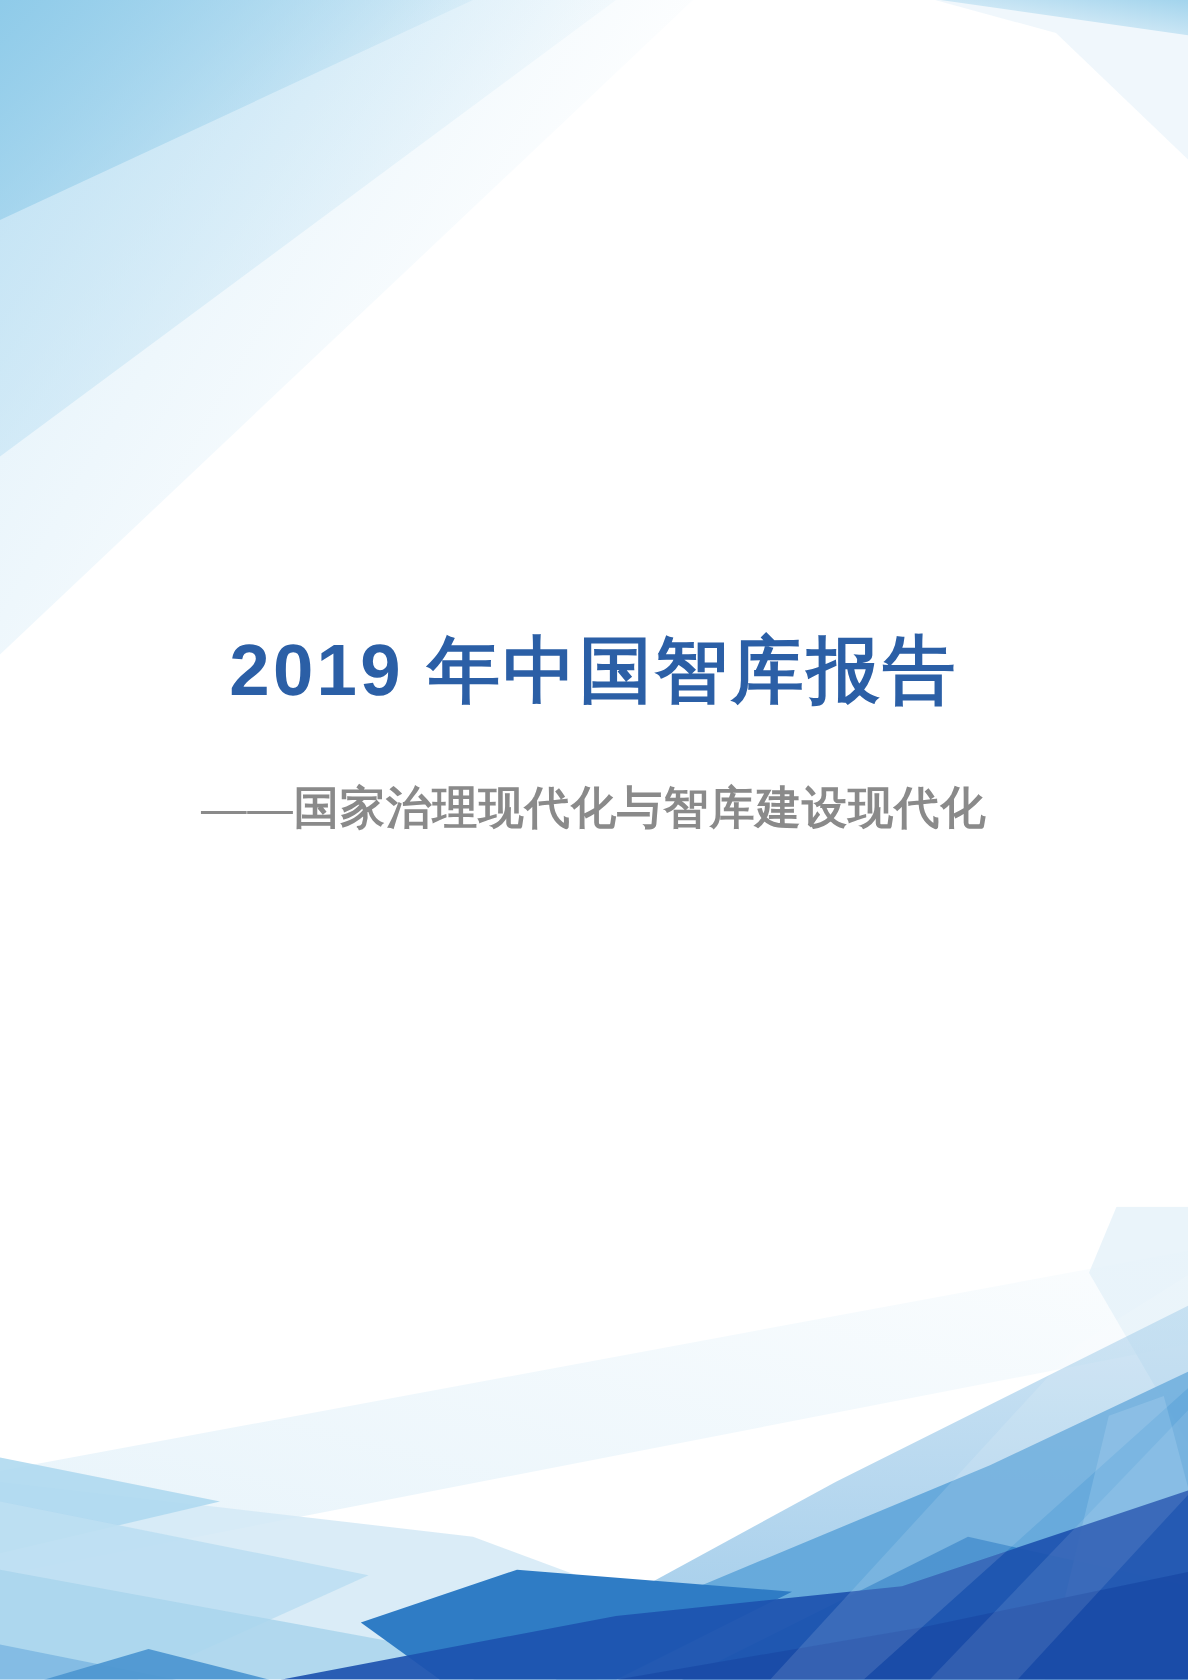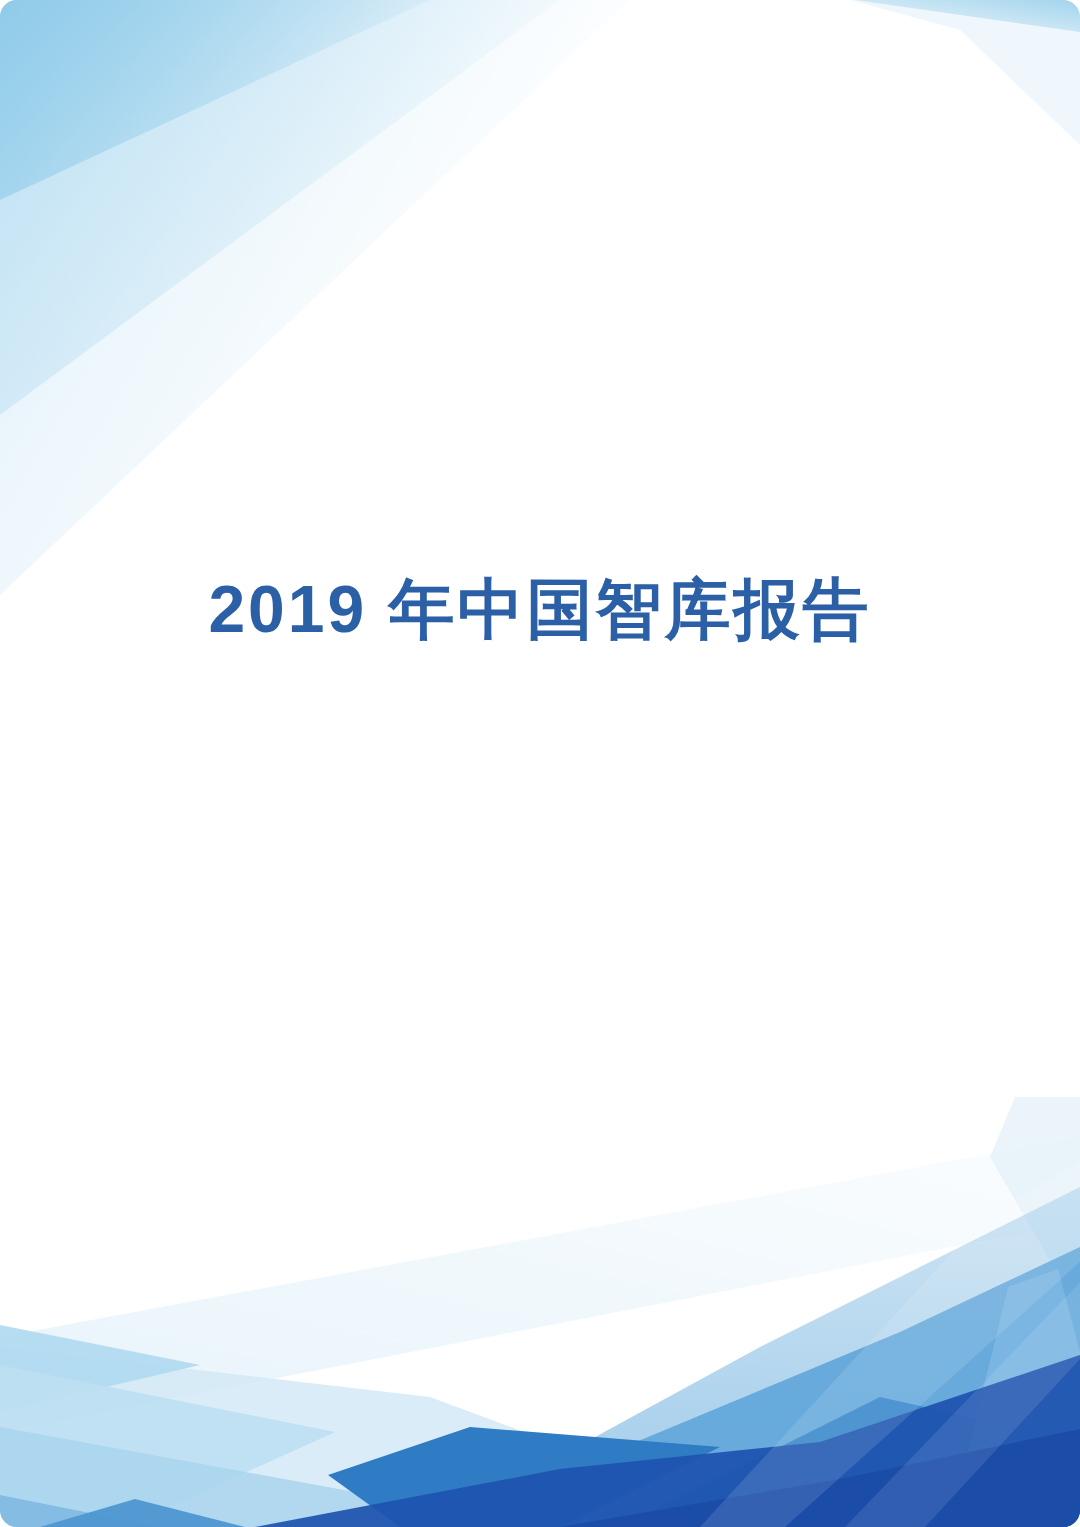--- a/index.html
+++ b/index.html
@@ -7,21 +7,20 @@
     padding: 0;
     background: #ffffff;
   }
   .page {
     position: relative;
     width: 1080px;
     height: 1527px;
     background: #ffffff;
     overflow: hidden;
     font-family: "Liberation Sans", sans-serif;
-    border-radius: 17px;
   }
   .deco {
     position: absolute;
     left: 0;
     width: 1080px;
     pointer-events: none;
     display: block;
   }
   .deco-top { top: 0; height: 620px; }
   .deco-bottom { bottom: 0; height: 430px; }
@@ -110,20 +109,21 @@
       <polygon points="0,0 430,0 0,200" fill="url(#gt3)"></polygon>
     </g>
     <g>
       <polygon points="850,0 1080,0 1080,145 960,30" fill="#EDF6FB" opacity="0.85"></polygon>
       <polygon points="855,0 1080,0 1080,32" fill="url(#gt4)"></polygon>
     </g>
   </svg>
 
   <div class="title-block">
     <h1 class="report-title">2019 年中国智库报告</h1>
+    <p class="report-subtitle">——国家治理现代化与智库建设现代化</p>
   </div>
 
 
   <svg class="deco deco-bottom" viewBox="0 0 1080 430" preserveAspectRatio="none" aria-hidden="true">
     <defs>
       <linearGradient id="gb1" x1="0" y1="1" x2="0.9" y2="0">
         <stop offset="0" stop-color="#E4F2FA" stop-opacity="0.9"></stop>
         <stop offset="1" stop-color="#E4F2FA" stop-opacity="0.2"></stop>
       </linearGradient>
       <linearGradient id="gb2" x1="0" y1="0" x2="0" y2="1">

